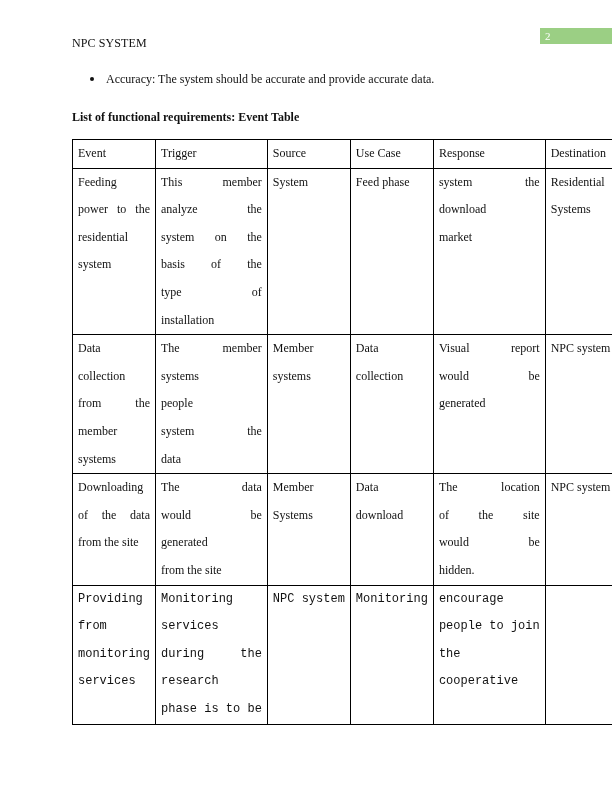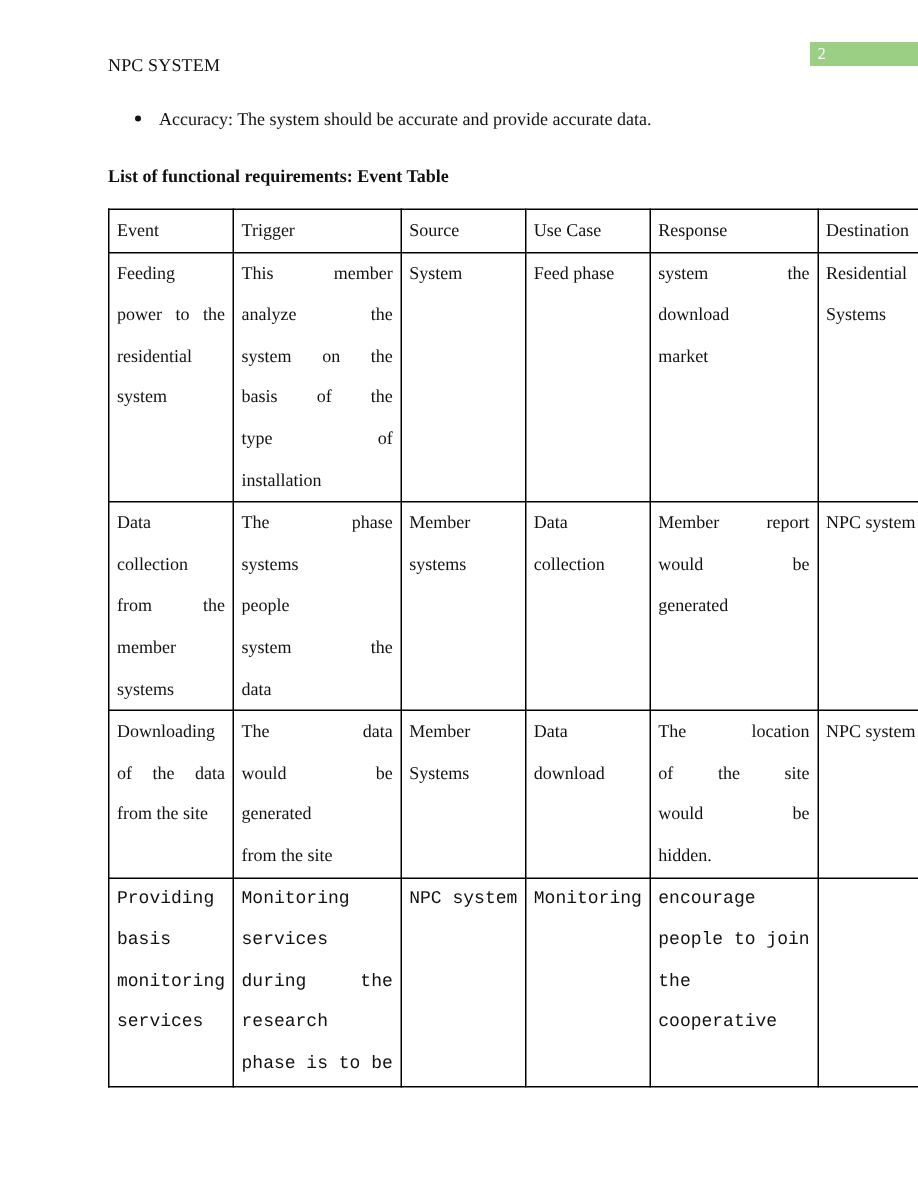--- a/index.html
+++ b/index.html
@@ -77,36 +77,36 @@
       </tr>
       <tr class="r2">
         <td>
           <span class="ln">Data</span>
           <span class="ln">collection</span>
           <span class="ln j">from the</span>
           <span class="ln">member</span>
           <span class="ln">systems</span>
         </td>
         <td>
-          <span class="ln j">The phase</span>
+          <span class="ln j">The member</span>
           <span class="ln">systems</span>
           <span class="ln">people</span>
           <span class="ln j">system the</span>
           <span class="ln">data</span>
         </td>
         <td>
           <span class="ln">Member</span>
           <span class="ln">systems</span>
         </td>
         <td>
           <span class="ln">Data</span>
           <span class="ln">collection</span>
         </td>
         <td>
-          <span class="ln j">Member report</span>
+          <span class="ln j">Visual report</span>
           <span class="ln j">would be</span>
           <span class="ln">generated</span>
         </td>
         <td>
           <span class="ln">NPC system</span>
         </td>
       </tr>
       <tr class="r3">
         <td>
           <span class="ln">Downloading</span>
@@ -133,21 +133,21 @@
           <span class="ln j">would be</span>
           <span class="ln">hidden.</span>
         </td>
         <td>
           <span class="ln">NPC system</span>
         </td>
       </tr>
       <tr class="r4">
         <td>
           <span class="ln">Providing</span>
-          <span class="ln">basis</span>
+          <span class="ln">from</span>
           <span class="ln">monitoring</span>
           <span class="ln">services</span>
         </td>
         <td>
           <span class="ln">Monitoring</span>
           <span class="ln">services</span>
           <span class="ln j">during the</span>
           <span class="ln">research</span>
           <span class="ln">phase is to be</span>
         </td>

